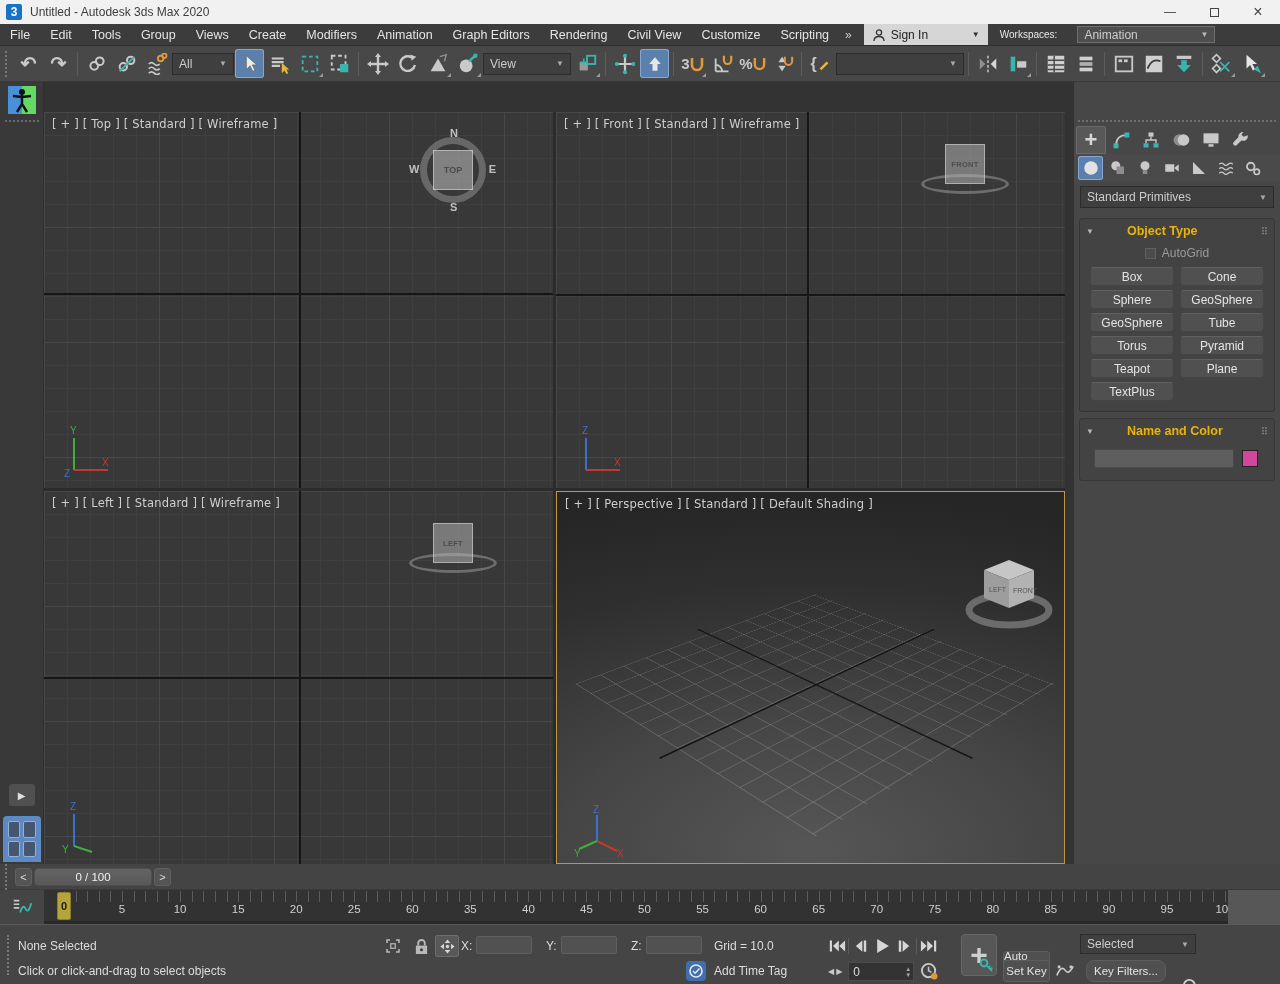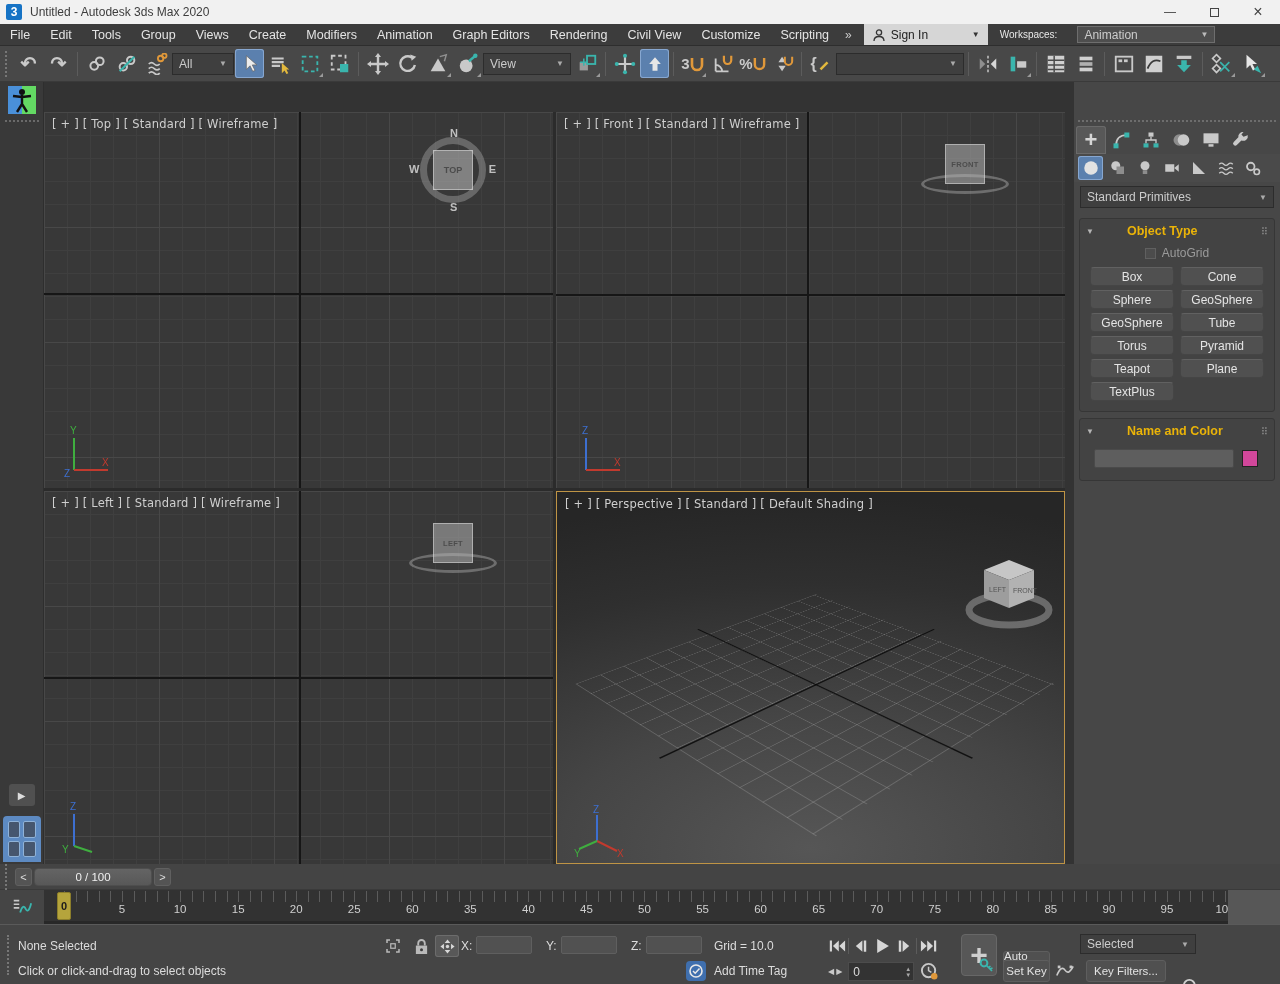--- a/index.html
+++ b/index.html
@@ -155,21 +155,21 @@
   .frame-field{width:66px;height:19px;background:#333;border:1px solid #4c4c4c;color:#ddd;font-size:12px;
     display:flex;align-items:center;padding:0 4px;position:relative;}
   .frame-field .spin{position:absolute;right:2px;top:0;bottom:0;display:flex;flex-direction:column;
     justify-content:center;font-size:6px;color:#aaa;line-height:6px;}
   .bigkey{width:36px;height:42px;background:#575757;border:1px solid #676767;border-radius:4px;
     position:relative;display:flex;align-items:center;justify-content:center;}
   .bigkey .plus{font-size:30px;color:#cfcfcf;font-weight:bold;line-height:28px;}
   .key-btn{width:47px;height:22px;background:#505050;border:1px solid #5e5e5e;border-radius:3px;
     color:#e2e2e2;font-size:11.5px;display:flex;align-items:center;justify-content:center;}
   .sel-dd{width:116px;height:20px;}
-  .kf-btn{width:80px;height:22px;background:#505050;border:1px solid #5e5e5e;border-radius:3px;
+  .kf-btn{width:80px;height:22px;background:#505050;border:1px solid #5e5e5e;border-radius:8px;
     color:#e2e2e2;font-size:11.5px;display:flex;align-items:center;justify-content:center;}
   .nav-btn{width:25px;height:24px;display:flex;align-items:center;justify-content:center;position:relative;}
 </style>
 </head>
 <body>
 
 <div class="title-bar">
   <div class="app-icon">3</div>
   <div class="title-text">Untitled - Autodesk 3ds Max 2020</div>
   <div class="win-btns">

